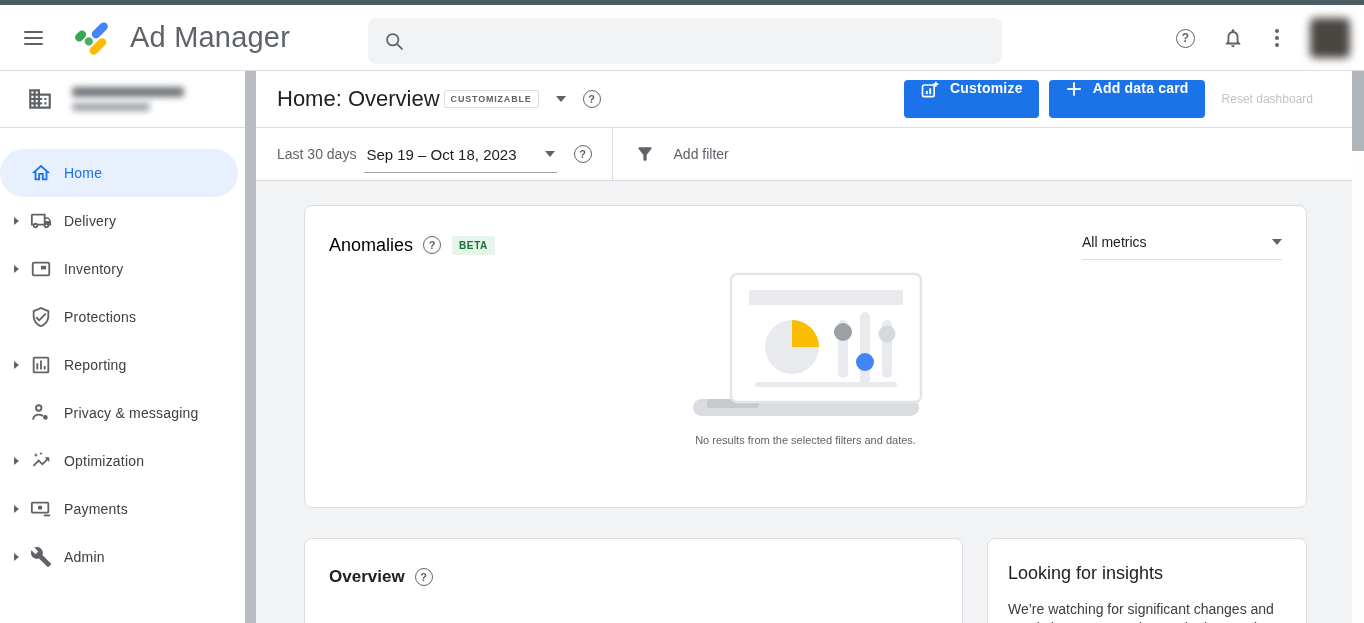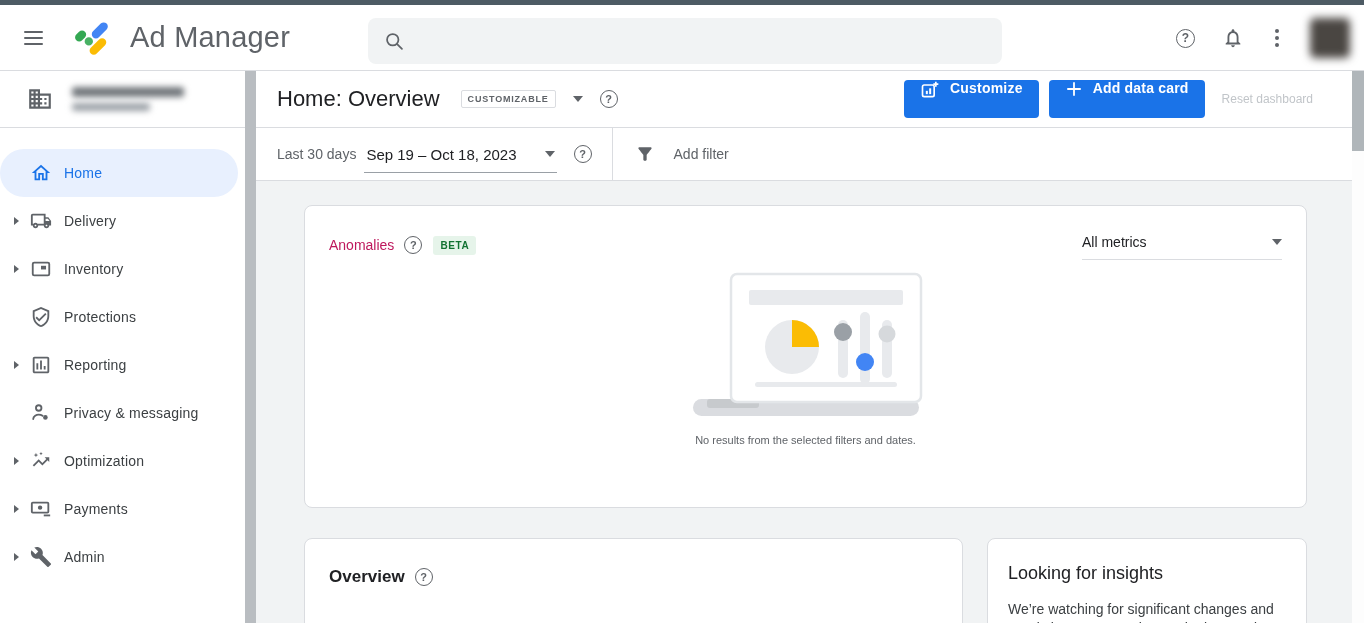--- a/index.html
+++ b/index.html
@@ -49,21 +49,21 @@
   .sidebar-scroll { width:11px; flex:none; background:#b9bdc1; }
   .page-scroll { width:12px; flex:none; background:#fdfdfd; }
   .page-scroll .thumb { width:12px; height:80px; background:#b0b6ba; }
 
   .content { flex:1; display:flex; flex-direction:column; min-width:0; }
 
   
   .page-head { height:57px; background:#fff; border-bottom:1px solid #dadce0;
     display:flex; align-items:center; padding-left:21px; position:relative; }
   .page-title { font-size:22px; color:#202124; }
-  .badge-outline { margin-left:21px; border:1px solid #dadce0; border-radius:2px;
+  .badge-outline { margin-left:4px; border:1px solid #dadce0; border-radius:2px;
     color:#5f6368; font-size:9px; font-weight:bold; letter-spacing:0.8px; padding:3px 6px; }
   .caret { width:0; height:0; border-left:5px solid transparent; border-right:5px solid transparent;
     border-top:6px solid #5f6368; cursor:pointer; }
   .page-head .caret { margin-left:17px; }
   .page-head .help-circle { margin-left:17px; width:18px; height:18px; font-size:11px; }
   .head-actions { position:absolute; right:39px; display:flex; align-items:center; }
   .btn-blue { height:38px; background:#1a73e8; border:none; border-radius:4px; color:#fff;
     font-size:14px; font-weight:bold; letter-spacing:0.2px; display:flex; align-items:flex-start;
     gap:10px; padding:0 16px; cursor:pointer; font-family:inherit; }
   .btn-blue + .btn-blue { margin-left:10px; }
@@ -82,21 +82,21 @@
   .filter-row .help-circle { margin-left:17px; width:18px; height:18px; font-size:11px; }
   .v-divider { width:1px; height:52px; background:#dadce0; margin-left:20px; }
   .funnel { margin-left:22px; cursor:pointer; display:grid; place-items:center; }
   .add-filter { margin-left:19px; font-size:14px; color:#5f6368; cursor:pointer; }
 
   
   .cards { flex:1; background:#f1f3f4; padding:24px 45px 0 48px; overflow:hidden; }
   .card { background:#fff; border:1px solid #dadce0; border-radius:8px; }
   .anomalies { height:303px; margin-bottom:30px; display:flex; flex-direction:column; }
   .card-head { display:flex; align-items:center; padding:24px 24px 0 24px; }
-  .card-title { font-size:14px; color:#be185d; }
+  .card-title { font-size:18px; color:#000000; }
   .card-head .help-circle { margin-left:10px; width:18px; height:18px; font-size:11px; }
   .beta-badge { margin-left:11px; background:#e6f4ea; color:#137333; font-size:10px;
     font-weight:bold; letter-spacing:0.6px; padding:4px 7px; border-radius:3px; }
   .metrics-select { margin-left:auto; width:200px; display:flex; align-items:center;
     justify-content:space-between; border-bottom:1px solid #dadce0; padding-bottom:9px;
     margin-top:4px; cursor:pointer; }
   .metrics-select .mlabel { font-size:14px; color:#202124; }
   .empty-state { flex:1; display:flex; flex-direction:column; align-items:center;
     justify-content:flex-start; padding-top:10px; }
   .empty-text { margin-top:12px; text-align:center; font-size:11px; color:#5f6368;

